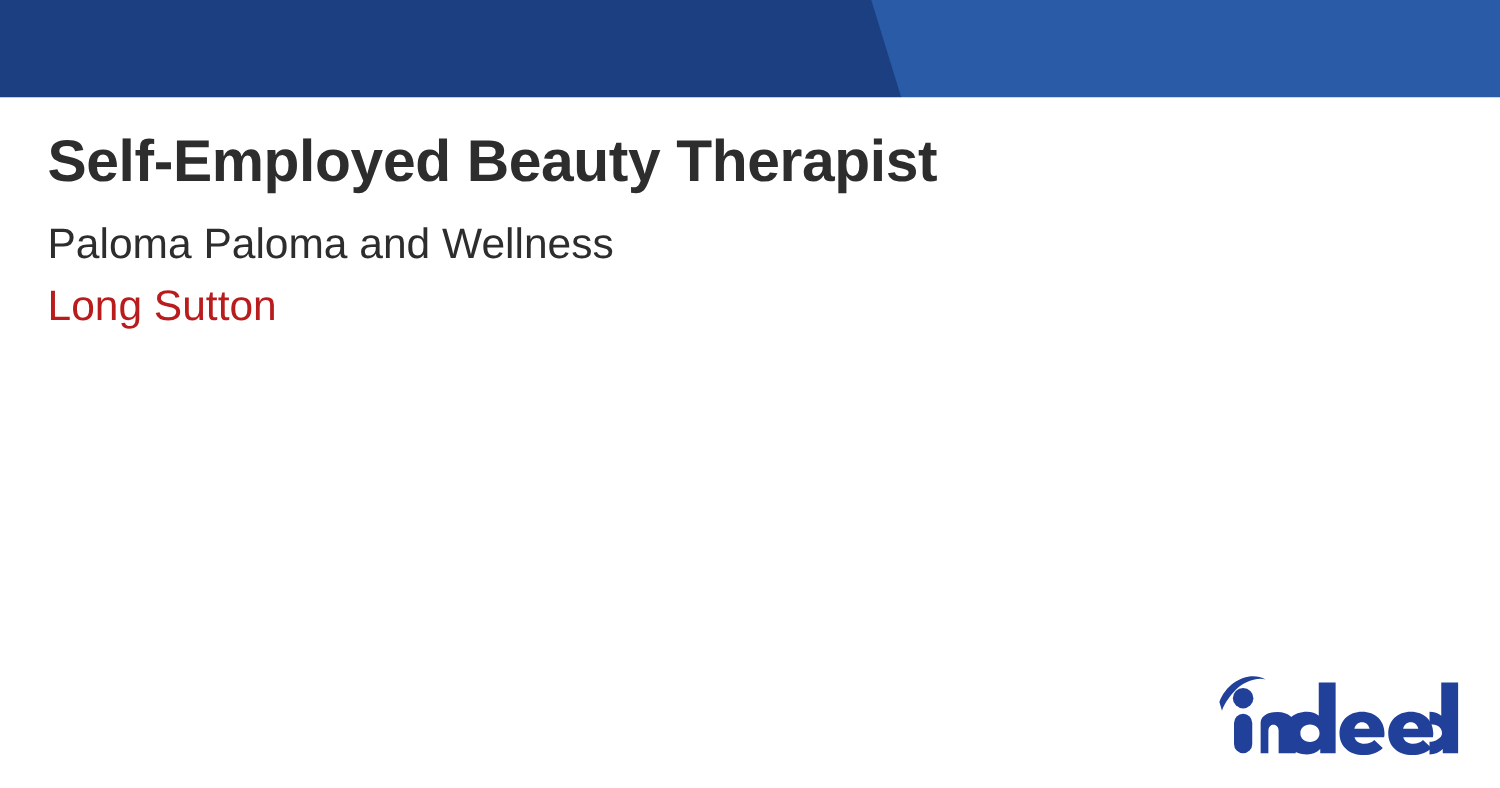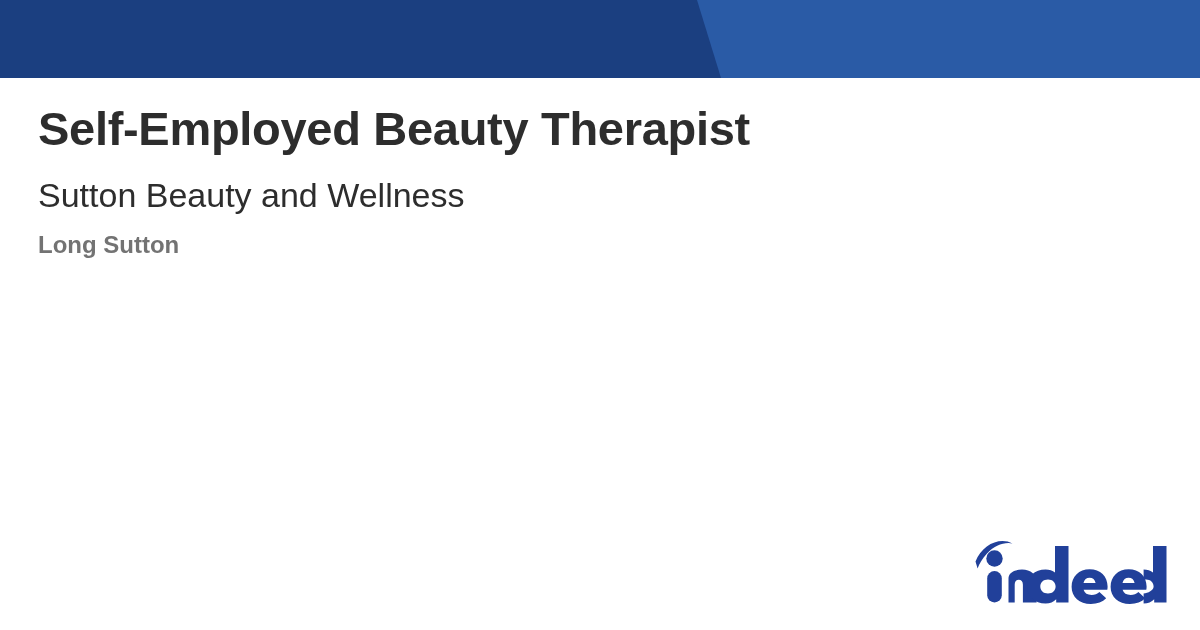--- a/index.html
+++ b/index.html
@@ -69,24 +69,24 @@
     padding-top: 16px;
     font-size: 34px;
     line-height: 42px;
     font-weight: 400;
     color: #2D2D2D;
     white-space: nowrap;
   }
   .job-location {
     margin: 0;
     padding-top: 8px;
-    font-size: 24px;
+    font-size: 34px;
     line-height: 42px;
-    font-weight: 700;
-    color: #737373;
+    font-weight: 400;
+    color: #b91c1c;
     white-space: nowrap;
   }
 
   
   .brand-logo {
     position: absolute;
     left: 972px;
     top: 538px;
     width: 196px;
     height: 66px;
@@ -102,21 +102,21 @@
 
 <div class="card">
 
   <div class="header-band">
     <div class="band-light"></div>
     <div class="band-dark"></div>
   </div>
 
   <div class="content">
     <h1 class="job-title">Self-Employed Beauty Therapist</h1>
-    <div class="company-name">Sutton Beauty and Wellness</div>
+    <div class="company-name">Paloma Paloma and Wellness</div>
     <div class="job-location">Long Sutton</div>
   </div>
 
   <div class="brand-logo">
     <svg viewBox="0 0 196 66" xmlns="http://www.w3.org/2000/svg" role="img" aria-label="indeed">
 
       <path d="M3.5 23.5 C 10 6.5, 28 -1.5, 40.5 5.5 C 33 3.5, 22 7.5, 15 15.5 C 10.5 20.5, 7 26, 5.6 30.5 Z" fill="#21409A"></path>
 
       <circle cx="22.5" cy="20.5" r="8.2" fill="#21409A"></circle>
 

